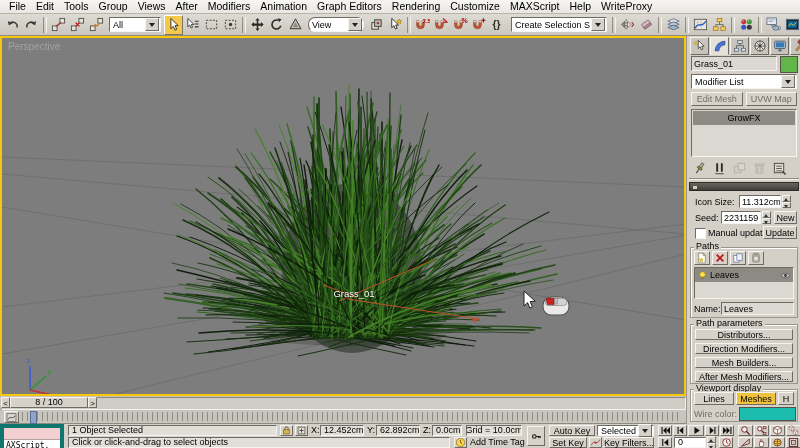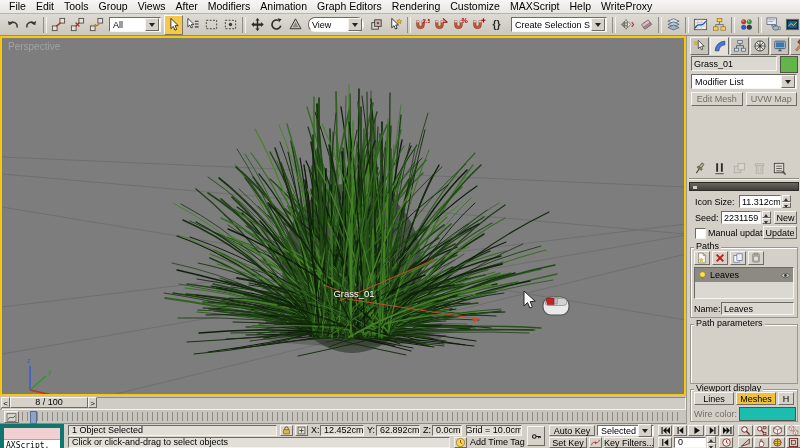--- a/index.html
+++ b/index.html
@@ -513,20 +513,23 @@
       </div>
     <div class="abs" id="objcolor" style="left: 93px; top: 20px; width: 16px; height: 15px; border: 1px solid rgb(85, 82, 76); background: rgb(98, 182, 72);"></div>
     <div class="abs dd" style="left:4px;top:38px;width:106px;margin:0">
       <span class="ddtxt">Modifier List</span>
       <span class="ddarrow"></span>
     </div>
     <div class="abs" id="modbtns" style="left:4px;top:56px;width:106px;height:14px;display:flex;gap:3px">
         <div class="raised grayedtext" style="flex: 1 1 0%; height: 14px;">Edit Mesh</div>
         <div class="raised grayedtext" style="flex: 1 1 0%; height: 14px;">UVW Map</div>
       </div>
+    <div class="abs sunken gray" id="stackbox" style="left:4px;top:73px;width:106px;height:48px;display:block;padding:1px">
+        <div class="listrow sel" style="justify-content: center;">GrowFX</div>
+      </div>
     <div class="abs" id="stacktools" style="left:4px;top:124px;width:106px;height:16px;display:flex;gap:3px;align-items:center">
         <div class="tbtn" style="width: 15px; height: 15px;">
           <svg viewBox="0 0 16 16">
             <g transform="rotate(35 8 8)">
               <rect x="6.6" y="1.6" width="2.8" height="5" fill="#b0aca4" stroke="#4a4740" stroke-width=".7"></rect>
               <rect x="5.2" y="6.6" width="5.6" height="2" fill="#8a8a20" stroke="#4a4740" stroke-width=".5"></rect>
               <path d="M8 8.6v5.4" stroke="#4a4740" stroke-width="1.2"></path>
             </g>
           </svg>
         </div>
@@ -629,20 +632,26 @@
           </svg>
         </div>
       </div>
     <div class="abs slabel" style="left:7px;top:268px">Name:</div>
     <div class="abs sunken gray" style="left:34px;top:266px;width:73px;height:13px">
         <span>Leaves</span>
       </div>
 
     <div class="abs groupbox" style="left:3px;top:288px;width:108px;height:60px"></div>
     <div class="grouptitle" style="left:7px;top:283px">Path parameters</div>
+    <div class="abs" id="pathparambtns" style="left:8px;top:293px;width:98px">
+        <div class="raised" style="height: 11px; margin-bottom: 3px;">Distributors...</div>
+        <div class="raised" style="height: 11px; margin-bottom: 3px;">Direction Modifiers...</div>
+        <div class="raised" style="height: 11px; margin-bottom: 3px;">Mesh Builders...</div>
+        <div class="raised" style="height: 11px; margin-bottom: 3px;">After Mesh Modifiers...</div>
+      </div>
 
     <div class="abs groupbox" style="left:3px;top:353px;width:108px;height:33px"></div>
     <div class="grouptitle" style="left:7px;top:348px">Viewport display</div>
     <div class="abs" id="displaybtns" style="left:7px;top:356px;width:100px;height:13px;display:flex;gap:2px">
         <div class="raised" style="flex: 1 1 0%; height: 13px;">Lines</div>
         <div class="raised gold" style="flex: 1 1 0%; height: 13px;">Meshes</div>
         <div class="raised" style="flex: 0 0 16px; height: 13px;">H</div>
       </div>
     <div class="abs slabel grayedtext" style="left:7px;top:373px">Wire color:</div>
     <div class="abs" id="wirecolor" style="left: 52px; top: 371px; width: 55px; height: 12px; border: 1px solid rgb(85, 82, 76); background: rgb(26, 189, 174);"></div>

